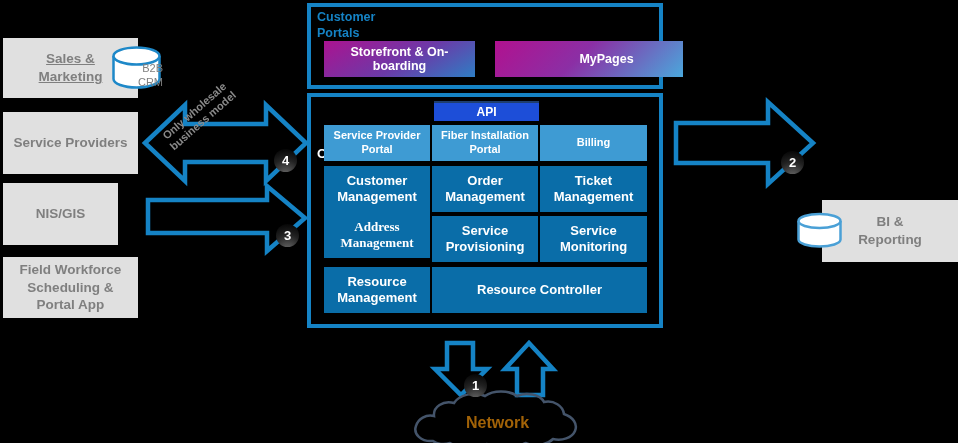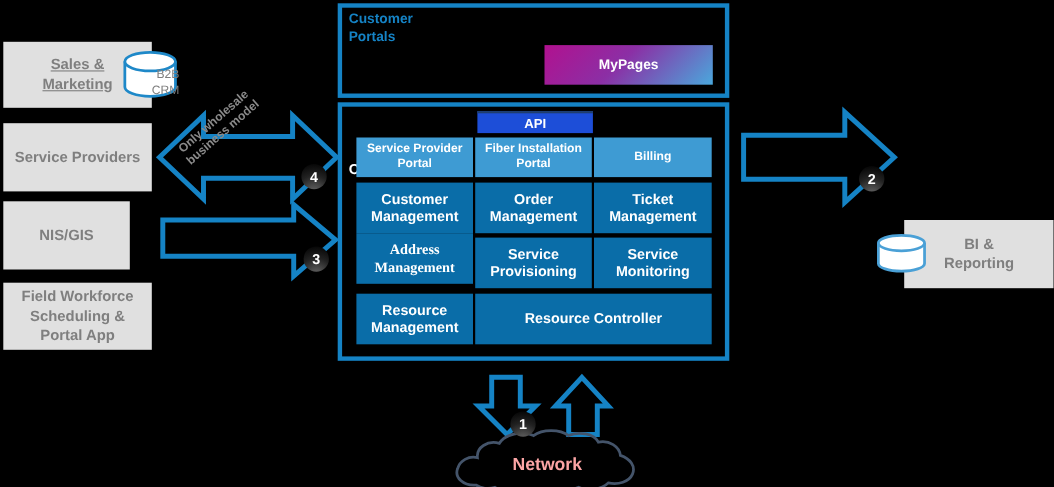--- a/index.html
+++ b/index.html
@@ -15,21 +15,21 @@
   }
   .frame{position:absolute;border:4px solid #1583c5;box-sizing:border-box;background:transparent;}
   .frame-title{position:absolute;font-weight:bold;font-size:12.5px;line-height:1.3;}
   .cp-title{color:#1583c5;}
   .oss-title{color:#ffffff;font-size:13px;margin-top:48px;}
   .gradbtn{
     position:absolute;color:#ffffff;font-weight:bold;font-size:12.5px;
     display:flex;align-items:center;justify-content:center;text-align:center;
   }
   .grad-a{background:linear-gradient(150deg,#ab1390 0%,#6b3aa8 55%,#2e7ec4 100%);}
-  .grad-b{background:linear-gradient(135deg,#b1118f 0%,#8b2fa5 45%,#4aa8dc 100%);}
+  .grad-b{background:linear-gradient(135deg,#b1118f 0%,#8b2fa5 45%,#4aa8dc 100%);padding-left:35px;}
   .tile{
     position:absolute;color:#ffffff;font-weight:600;line-height:1.25;
     display:flex;align-items:center;justify-content:center;text-align:center;
   }
   .tile.light{background:#3e9bd3;font-size:11px;}
   .tile.dark{background:#0a6da8;font-size:13px;}
   .api{
     position:absolute;background:#1d4ed8;border-top:2px solid #1f3e6d;box-sizing:border-box;
     color:#fff;font-weight:bold;font-size:12px;
     display:flex;align-items:center;justify-content:center;
@@ -46,21 +46,21 @@
     line-height:1.2;text-align:center;z-index:5;
   }
   .overlay{position:absolute;left:0;top:0;z-index:4;pointer-events:none;}
   .cyl{position:absolute;z-index:5;}
   .cyl-label{
     position:absolute;z-index:6;color:#7f7f7f;font-size:11px;font-weight:normal;
     line-height:1.25;text-align:right;
   }
   .network-label{
     position:absolute;left:450px;top:414px;width:95px;text-align:center;
-    color:#fca5a5;font-weight:bold;font-size:16px;z-index:6;
+    color:#a16207;font-weight:bold;font-size:16px;z-index:6;
   }
 </style>
 </head>
 <body>
 
 <div class="canvas">
 
   <div class="graybox multiline" style="left:3px;top:38px;width:135px;height:60px;text-decoration:underline;">Sales &amp;
 Marketing</div>
   <div class="graybox multiline" style="left:3px;top:112px;width:135px;height:62px;">Service Providers</div>
@@ -75,20 +75,21 @@
   </svg>
   <div class="cyl-label multiline" style="left:110px;top:62px;width:53px;">B2B
 CRM</div>
 
   <div class="note multiline">Only wholesale
 business model</div>
 
   <div class="frame" style="left:307px;top:3px;width:356px;height:86px;"></div>
   <div class="frame-title cp-title multiline" style="left:317px;top:9px;">Customer
 Portals</div>
+  <div class="gradbtn grad-a" style="left:324px;top:41px;width:151px;height:36px;">Storefront &amp; On-boarding</div>
   <div class="gradbtn grad-b" style="left:495px;top:41px;width:153px;height:36px;">MyPages</div>
 
   <div class="frame" style="left:307px;top:93px;width:356px;height:235px;"></div>
   <div class="frame-title oss-title" style="left:317px;top:98px;">OSS/BSS</div>
   <div class="api" style="left:434px;top:101px;width:105px;height:20px;">API</div>
 
   <div class="tile light multiline" style="left:324px;top:125px;width:106px;height:36px;">Service Provider
 Portal</div>
   <div class="tile light multiline" style="left:432px;top:125px;width:106px;height:36px;">Fiber Installation
 Portal</div>

